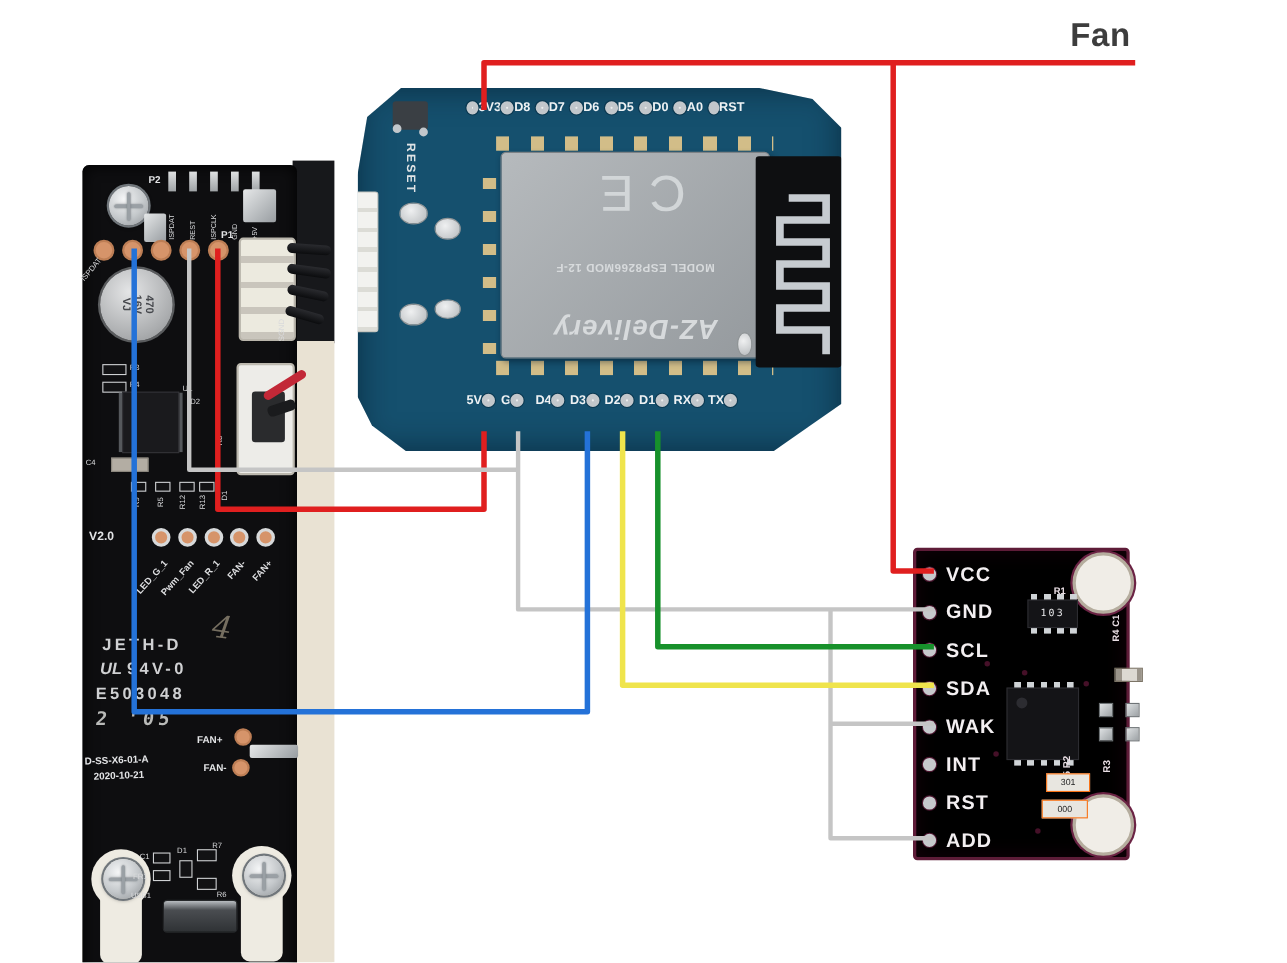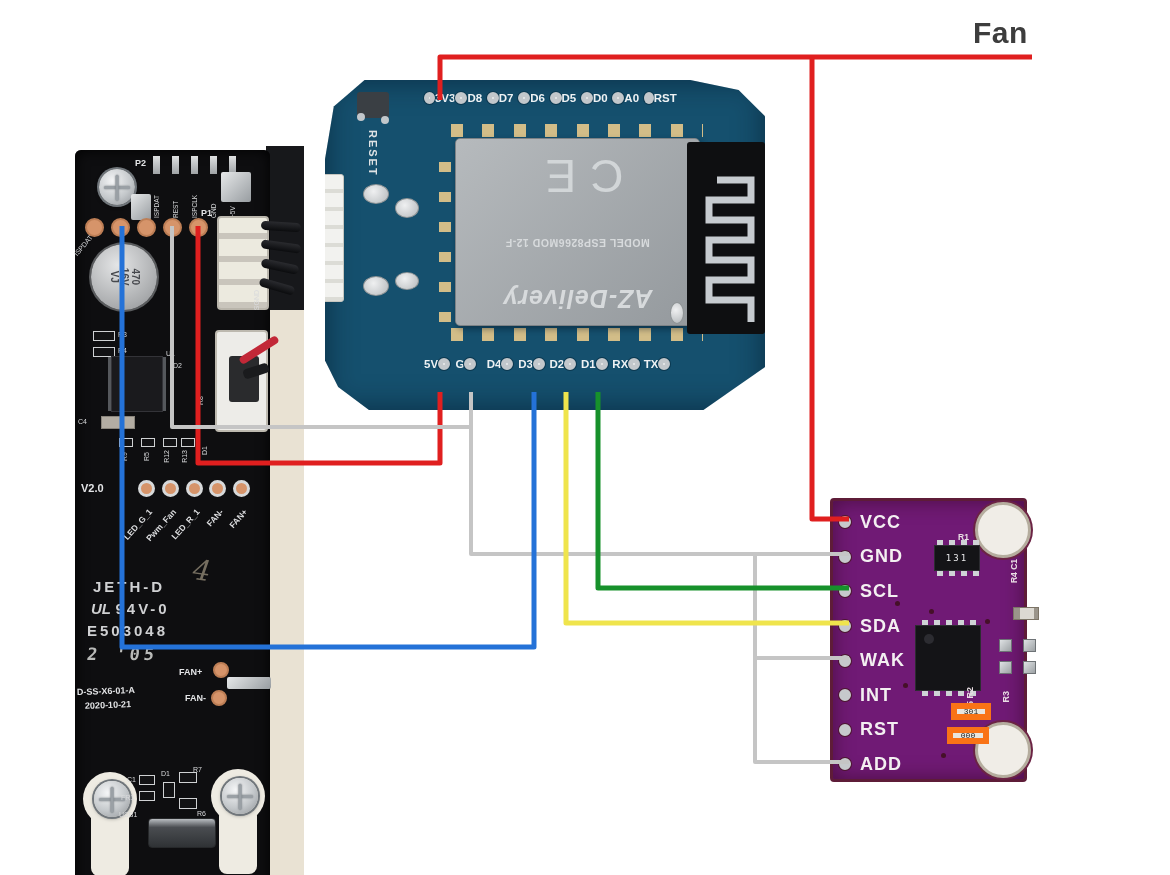--- a/index.html
+++ b/index.html
@@ -81,37 +81,37 @@
   .brand{font-size:25px;font-weight:bold;font-style:italic;letter-spacing:1px;}
   .model{font-size:10.5px;font-weight:bold;letter-spacing:.5px;}
   .cemark{font-size:46px;letter-spacing:14px;color:#d2d6d8;font-weight:500;}
   .antenna{left:362px;top:62px;width:78px;height:192px;background:#0e0f11;border-radius:3px;}
   .usb-side{left:-3px;top:94px;width:22px;height:128px;background:#f2f2ef;border:1px solid #c6c6c0;border-radius:3px;
             background-image:repeating-linear-gradient(0deg,#dcdcd6 0 4px,#f2f2ef 4px 18px);}
   .blob{border-radius:50%;background:radial-gradient(circle at 40% 35%,#eff0f1,#b5b9bc);border:1px solid #8f9496;}
   .ringhole{width:8px;height:8px;border-radius:50%;background:#10435e;border:4px solid #c2c7cb;}
 
   
-  .sensor{left:830px;top:498px;width:197px;height:284px;background:#701a75;border:3px solid #5e1c38;border-radius:4px;
+  .sensor{left:830px;top:498px;width:197px;height:284px;background:#000000;border:3px solid #5e1c38;border-radius:4px;
           box-shadow:inset 0 0 20px rgba(40,0,18,.5);}
   .bighole{width:56px;height:56px;border-radius:50%;background:#f0ede7;border:3px solid #b5ad9e;
            box-shadow:0 0 0 2px #6b2344;}
   .sensor-pins{left:4px;top:4px;}
   .sensor-pinrow{height:34.6px;display:flex;align-items:center;gap:9px;padding-left:2px;}
   .sensor-hole{width:11px;height:11px;border-radius:50%;background:#e5e5e5;border:6px solid #c6c9cc;
                box-shadow:0 0 0 1px #4d1630;}
   .sensor-pinlabel{font-weight:bold;font-size:18px;color:#f3eff1;letter-spacing:1px;}
   .slabel{font-size:8.5px;font-weight:bold;color:#e9dee4;padding-left:12px;}
   .chip{background:#141417;border:1px solid #2c2c31;}
   .chiplegs{background:repeating-linear-gradient(90deg,#cfd3d6 0 6px,transparent 6px 12px);height:5px;}
   .chipval{color:#e8e8ea;font-family:"DejaVu Sans Mono",monospace;font-size:9px;letter-spacing:2px;}
   .smd{width:26px;height:13px;background:linear-gradient(90deg,#9a948a 0 6px,#dcd9d2 6px 20px,#9a948a 20px);border:1px solid #7c7466;}
   .spad{width:13px;height:13px;background:linear-gradient(135deg,#dfe2e4,#9da2a5);border:1px solid #6e7376;}
-  .res{height:17px;background:#e8e6e0;border:6px solid #f97316;display:flex;align-items:center;justify-content:center;
-       font-family:Liberation Mono, monospace;font-size:8px;color:#222;}
+  .res{height:17px;background:#e8e6e0;border:1px solid #f97316;display:flex;align-items:center;justify-content:center;
+       font-family:Liberation Sans, sans-serif;font-size:8px;color:#222;}
   .via2{width:5px;height:5px;border-radius:50%;background:#451028;}
 
   
   .wires{position:absolute;left:0;top:0;pointer-events:none;}
   .fan-label{left:973px;top:16px;font-size:30px;font-weight:bold;color:#3d3d3d;letter-spacing:.5px;}
 </style>
 </head>
 <body>
 
 <div id="stage">
@@ -164,21 +164,21 @@
         <div class="sensor-pinrow">
           <span class="sensor-hole"></span>
           <span class="sensor-pinlabel">ADD</span>
         </div>
       </div>
 
     <span class="abs slabel" style="left:113px;top:31px;">R1</span>
     <div class="abs chip" style="left:101px;top:44px;width:46px;height:26px;display:flex;align-items:center;justify-content:center;">
       <div class="abs chiplegs" style="left:2px;top:-6px;width:42px;"></div>
       <div class="abs chiplegs" style="left:2px;bottom:-6px;width:42px;"></div>
-      <span class="chipval">131</span>
+      <span class="chipval">103</span>
     </div>
 
     <span class="abs slabel vup" style="left:176px;top:58px;">R4 C1</span>
     <div class="abs smd" style="left:180px;top:106px;"></div>
 
     <div class="abs chip" style="left:82px;top:124px;width:66px;height:66px;">
       <div class="abs chiplegs" style="left:6px;top:-6px;width:54px;"></div>
       <div class="abs chiplegs" style="left:6px;bottom:-6px;width:54px;"></div>
       <div class="abs" style="left:8px;top:8px;width:10px;height:10px;border-radius:50%;background:#2c2c31;"></div>
     </div>

